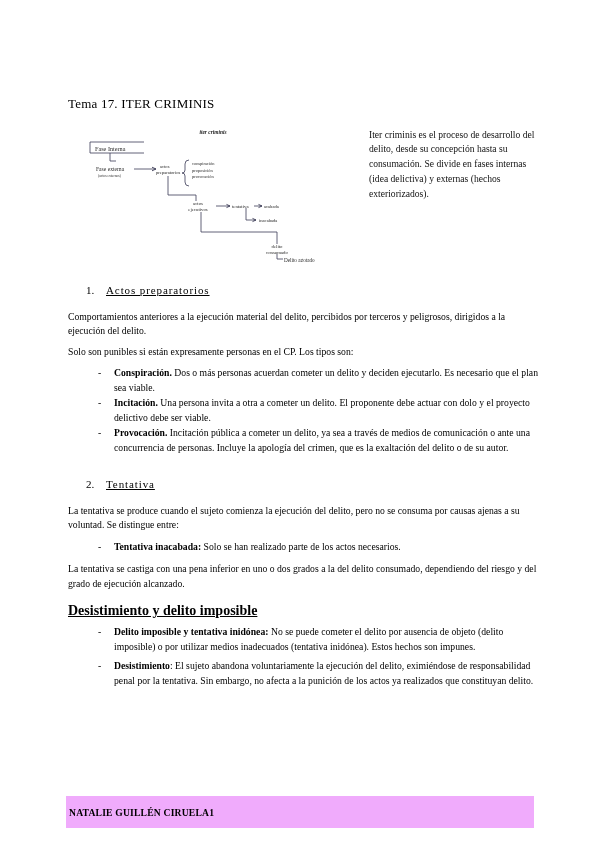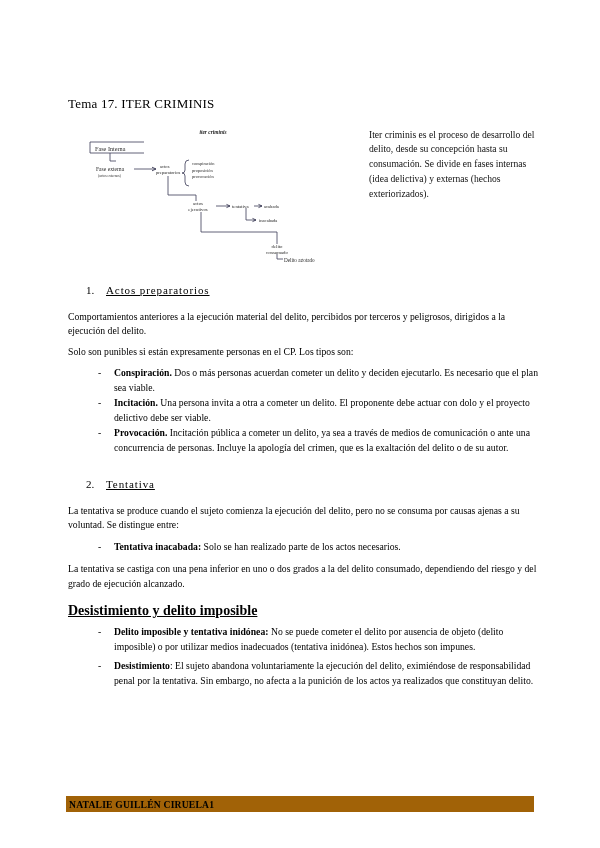--- a/index.html
+++ b/index.html
@@ -127,25 +127,25 @@
     text-decoration: underline;
     margin: 12px 0 6px 0;
   }
 
   
   .footer {
     position: absolute;
     left: 66px;
     top: 796px;
     width: 468px;
-    background: #a16207;
+    background: #f0abfc;
     height: 16px;
     display: flex;
     align-items: center;
-    padding: 0 3px;
+    padding: 16px 3px;
     box-sizing: border-box;
   }
   .footer-name {
     font-size: 9.6px;
     font-weight: bold;
     letter-spacing: 0.2px;
   }
   .footer-page {
     font-size: 9.6px;
     font-weight: bold;

